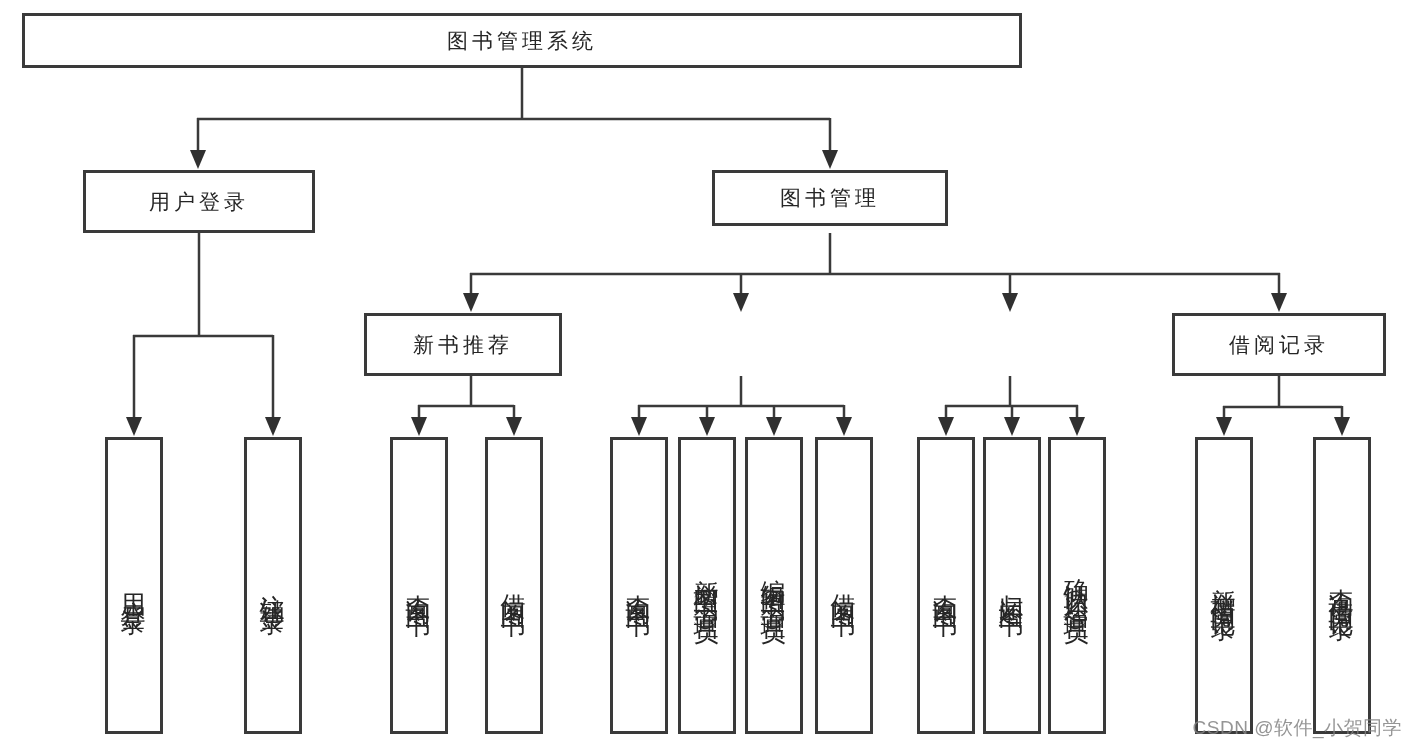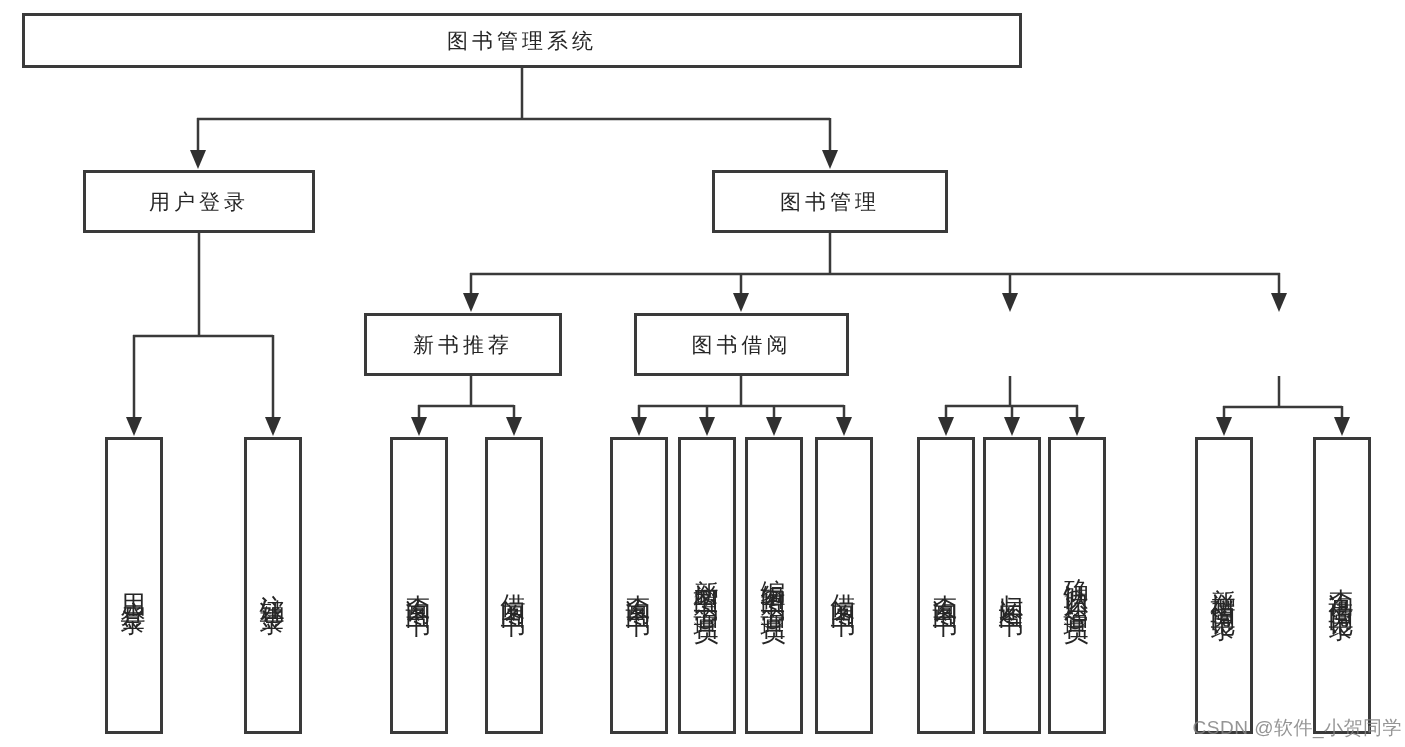--- a/index.html
+++ b/index.html
@@ -103,24 +103,24 @@
       <polygon points="1004,417 1020,417 1012,436"></polygon>
       <polygon points="1069,417 1085,417 1077,436"></polygon>
       <polygon points="1216,417 1232,417 1224,436"></polygon>
       <polygon points="1334,417 1350,417 1342,436"></polygon>
     </g>
   </svg>
 
   <div class="hbox" style="left:22px; top:13px; width:1000px; height:55px;">图书管理系统</div>
 
   <div class="hbox" style="left:83px; top:170px; width:232px; height:63px;">用户登录</div>
-  <div class="hbox" style="left:712px; top:170px; width:236px; height:63px;">图书管理</div>
+  <div class="hbox" style="left:712px; top:170px; width:236px; height:56px;">图书管理</div>
 
   <div class="hbox" style="left:364px; top:313px; width:198px; height:63px;">新书推荐</div>
-  <div class="hbox" style="left:634px; top:313px; width:215px; height:63px;">图书借阅</div>
+  <div class="hbox" style="left:1172px; top:313px; width:214px; height:63px;">借阅记录</div>
 
   <div class="vbox" style="left:105px; top:437px;">用户登录</div>
   <div class="vbox" style="left:244px; top:437px;">注销登录</div>
 
   <div class="vbox" style="left:390px; top:437px;">查询图书</div>
   <div class="vbox" style="left:485px; top:437px;">借阅图书</div>
 
   <div class="vbox" style="left:610px; top:437px;">查询图书</div>
   <div class="vbox" style="left:678px; top:437px;">新增图书（管理员）</div>
   <div class="vbox" style="left:745px; top:437px;">编辑图书（管理员）</div>

